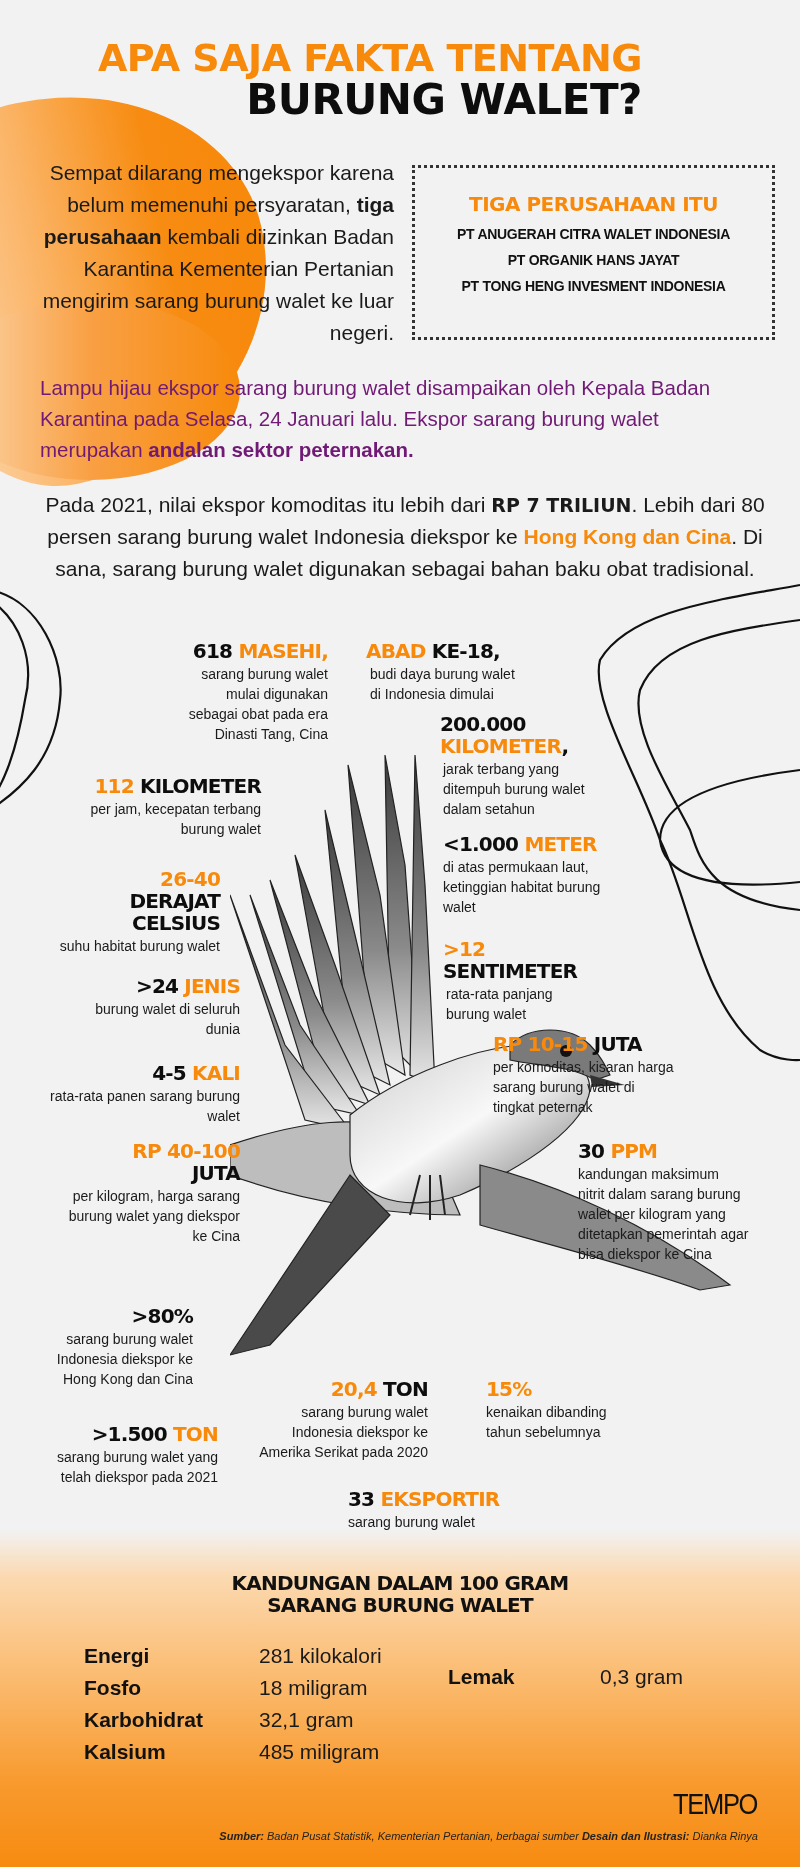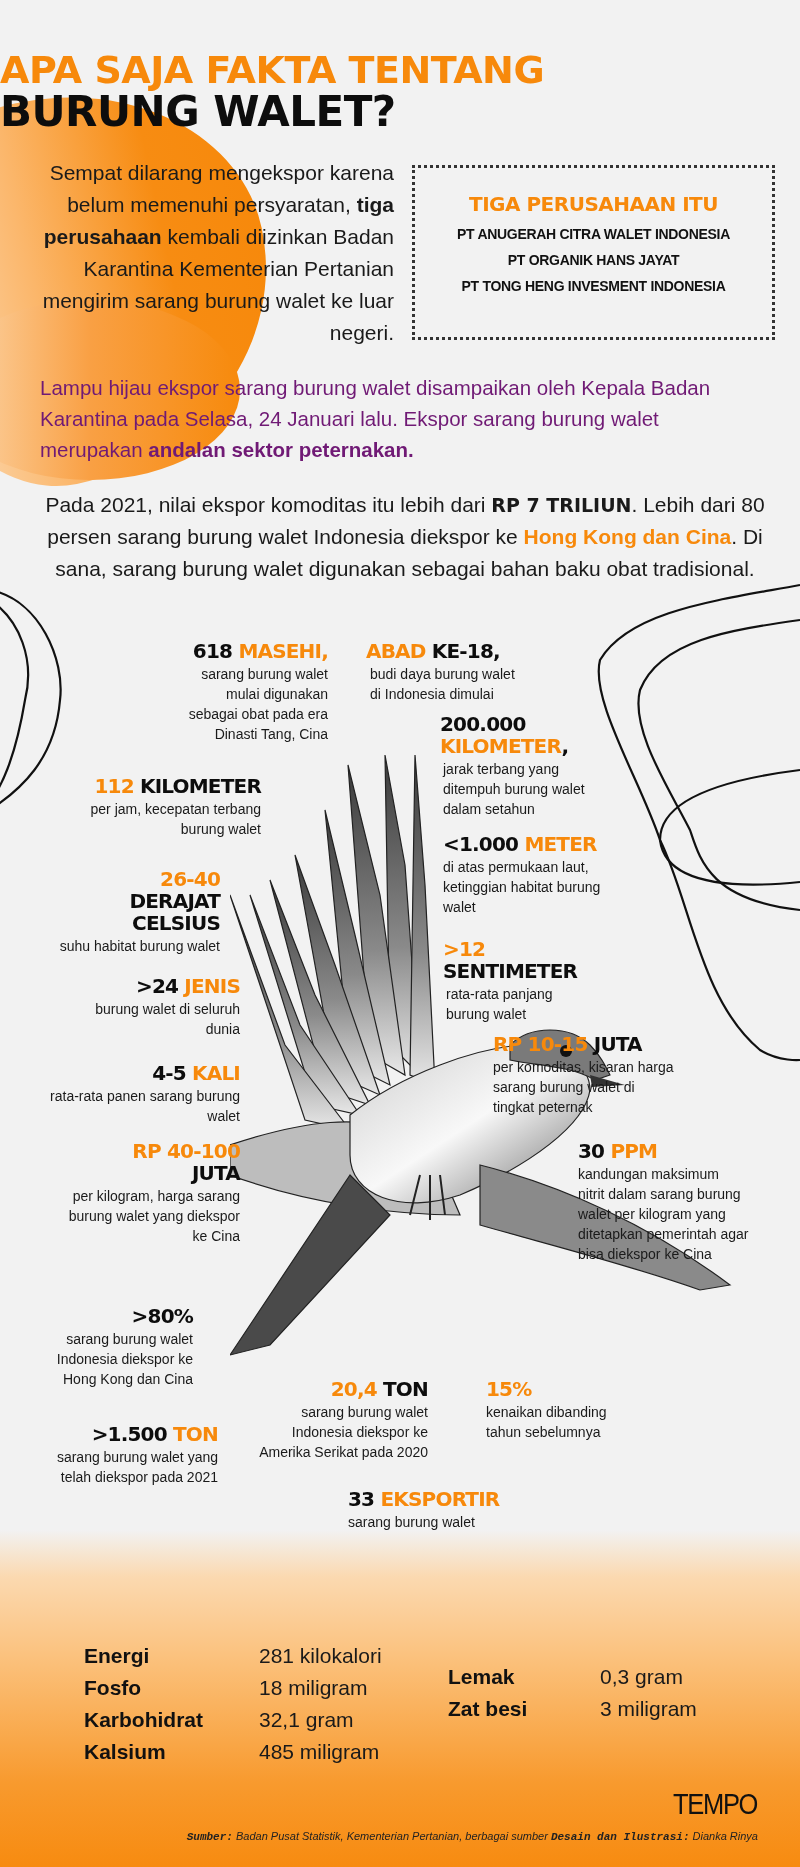--- a/index.html
+++ b/index.html
@@ -23,21 +23,21 @@
   .blob2 {
     position: absolute; left: -60px; top: 300px; width: 300px; height: 180px;
     border-radius: 50%;
     background: linear-gradient(90deg, #fcdcb5 0%, #f9a044 50%, #f78a0c 100%);
     z-index: 0;
   }
 
   
   .lines { position: absolute; left: 0; top: 0; z-index: 1; pointer-events: none; }
 
-  .title { position: absolute; top: 38px; left: 0; width: 642px; text-align: left; z-index: 3; margin-top: 12px; }
+  .title { position: absolute; top: 38px; left: 0; width: 642px; text-align: right; z-index: 3; }
   .title .l1 { color: #f7890b; font-weight: 900; font-size: 38px; letter-spacing: -0.5px; line-height: 40px; font-family: "DejaVu Sans", sans-serif; }
   .title .l2 { color: #0d0d0d; font-weight: 900; font-size: 42px; letter-spacing: -0.5px; line-height: 44px; font-family: "DejaVu Sans", sans-serif; }
 
   .intro {
     position: absolute; left: 34px; top: 157px; width: 360px; z-index: 3;
     font-size: 21px; line-height: 32px; color: #1a1a1a; text-align: right;
   }
   .intro b { font-weight: 700; }
 
   .box {
@@ -84,21 +84,21 @@
   .nut-row .k { font-weight: 700; font-size: 21px; color: #111; }
   .nut-row .v { font-size: 21px; color: #1a1a1a; }
   .brand {
     position: absolute; right: 43px; top: 257px; font-size: 30px; font-weight: 400;
     letter-spacing: -1.5px; color: #111; font-family: "Liberation Sans", sans-serif; transform: scaleX(0.85); transform-origin: right;
   }
   .source {
     position: absolute; right: 42px; top: 300px; font-size: 11px; font-style: italic; color: #222;
     white-space: nowrap;
   }
-  .source b { font-weight: 700; font-family: Liberation Mono, monospace; }
+  .source b { font-weight: 700; }
 </style>
 </head>
 <body>
 
 <div class="page">
 
   <div class="blob"></div>
   <div class="blob2"></div>
 
   <svg class="lines" width="800" height="1530">
@@ -326,20 +326,24 @@
   </div>
 
   <div class="fact l" style="left:348px; top:1488px; width:220px;">
     <div class="hd"><span class="k">33 </span><span class="o">EKSPORTIR</span></div>
     <div class="ds">
       <div>sarang burung walet</div>
     </div>
   </div>
 
   <div class="bottom">
+    <div class="nut-title">
+      <div>KANDUNGAN DALAM 100 GRAM</div>
+      <div>SARANG BURUNG WALET</div>
+    </div>
 
     <div class="nut-col" style="left:84px; top:110px;">
       <div class="nut-row">
           <span class="k" style="width:175px">Energi</span>
           <span class="v">281 kilokalori</span>
         </div>
       <div class="nut-row">
           <span class="k" style="width:175px">Fosfo</span>
           <span class="v">18 miligram</span>
         </div>
@@ -350,24 +354,20 @@
       <div class="nut-row">
           <span class="k" style="width:175px">Kalsium</span>
           <span class="v">485 miligram</span>
         </div>
     </div>
 
     <div class="nut-col" style="left:448px; top:131px;">
       <div class="nut-row">
           <span class="k" style="width:152px">Lemak</span>
           <span class="v">0,3 gram</span>
-        </div>
-      <div class="nut-row">
-          <span class="k" style="width:152px">Zat besi</span>
-          <span class="v">3 miligram</span>
         </div>
     </div>
 
     <div class="brand">TEMPO</div>
     <div class="source">
       <b>Sumber:</b><span> Badan Pusat Statistik, Kementerian Pertanian, berbagai sumber </span><b>Desain dan Ilustrasi:</b><span> Dianka Rinya</span>
     </div>
   </div>
 </div>
 

